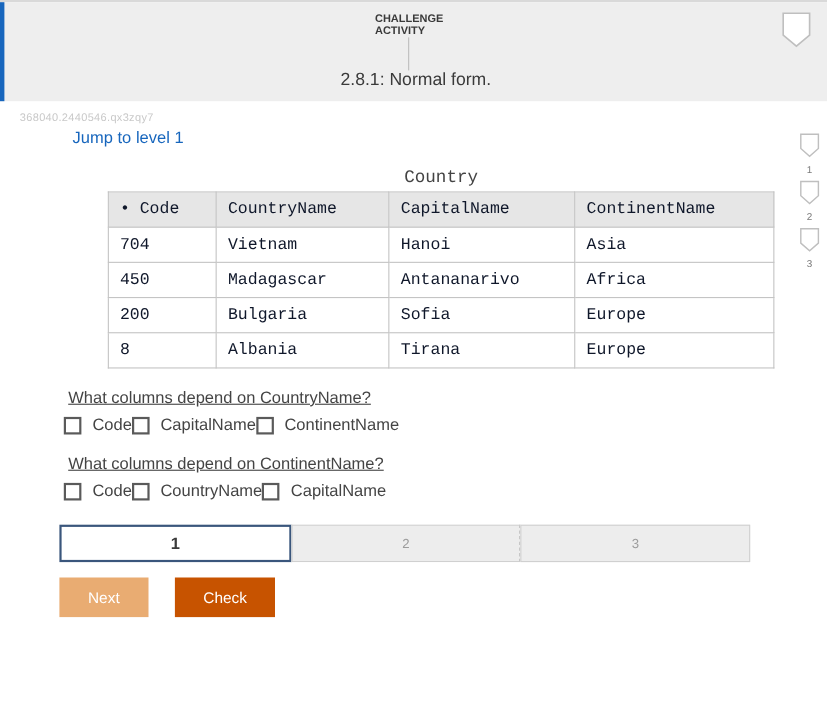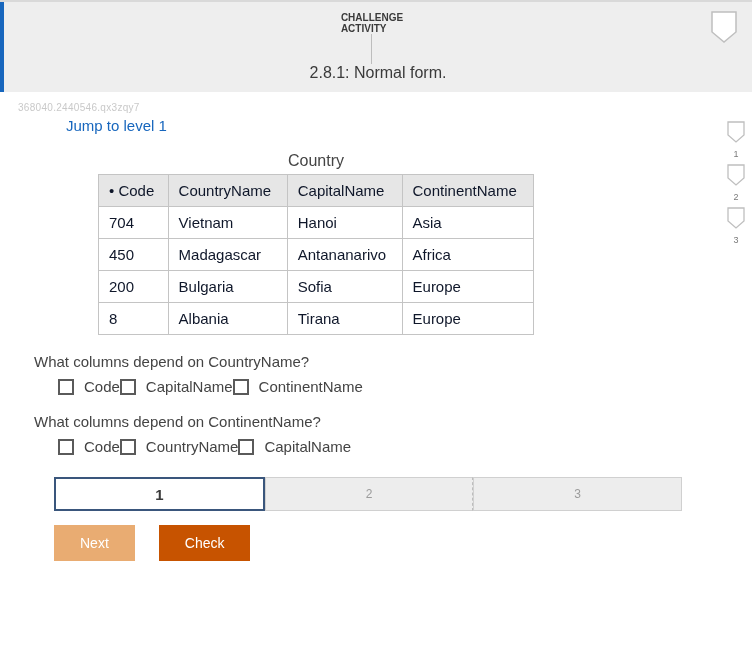--- a/index.html
+++ b/index.html
@@ -69,21 +69,21 @@
     flex-direction: column;
     align-items: center;
     gap: 4px;
   }
   .level-item { text-align: center; }
   .level-num {
     font-size: 9px;
     color: #7a7a7a;
     margin-top: 2px;
   }
-  .table-area { margin-left: 80px; width: 436px; }
+  .table-area { margin-left: 80px; width: 606px; font-family: Liberation Mono, monospace; }
   .table-title {
     text-align: center;
     font-size: 16px;
     color: #444;
     margin-bottom: 4px;
   }
   table.country {
     border-collapse: collapse;
     width: 100%;
   }
@@ -92,23 +92,24 @@
     padding: 7px 10px;
     text-align: left;
     font-size: 15px;
     color: #0f172a;
   }
   table.country th {
     background: #e6e6e6;
     font-weight: normal;
   }
   .question {
-    margin: 18px 0 8px 16px;
+    margin: 18px 0 8px 44px;
     color: #444;
     font-size: 15px;
+    text-decoration: underline;
   }
   .options {
     display: flex;
     margin-left: 40px;
   }
   .opt {
     display: flex;
     align-items: center;
     gap: 10px;
     color: #444;

